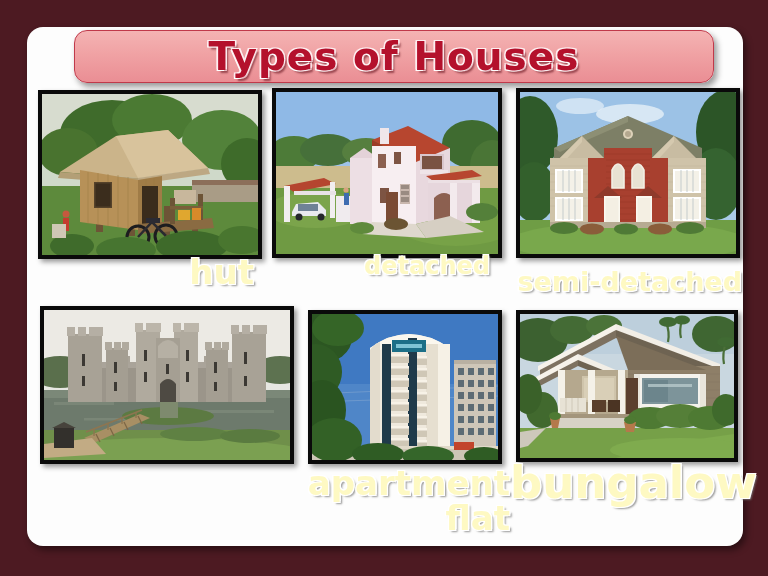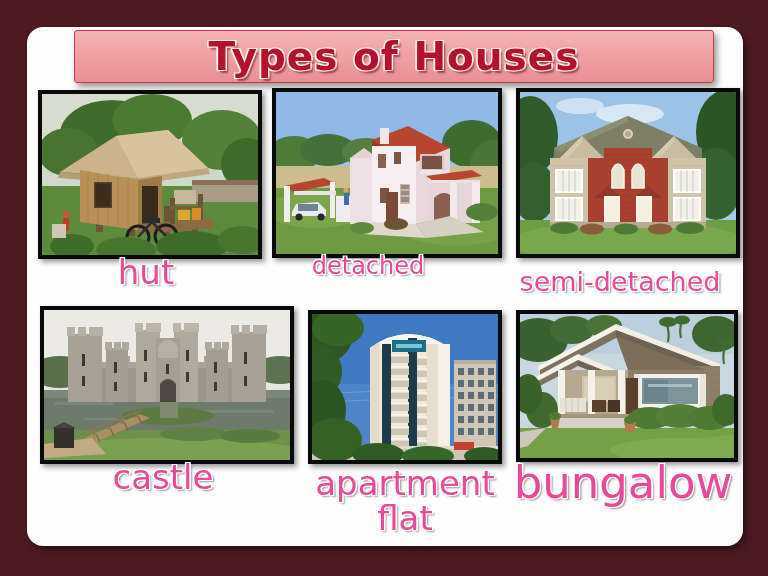--- a/index.html
+++ b/index.html
@@ -13,21 +13,21 @@
   
   #card{
     position:absolute;left:27px;top:27px;width:716px;height:519px;
     background:#fdfdfd;border-radius:16px;
     box-shadow:3px 4px 7px rgba(0,0,0,.45);
   }
 
   
   #banner{
     position:absolute;left:74px;top:30px;width:638px;height:51px;
-    border-radius:3px;
+    border-radius:13px;
     background:linear-gradient(to bottom,#f4b3b3 0%,#f0a2a4 45%,#ea8e94 100%);
     border:1.6px solid #c0394a;
     box-shadow:3px 4px 6px rgba(0,0,0,.4);
     display:flex;align-items:center;justify-content:center;
   }
   #banner-title{
     font-family:"DejaVu Sans",sans-serif;
     font-size:39px;font-weight:bold;letter-spacing:1px;
     color:#b4112c;
     text-shadow:
@@ -41,23 +41,23 @@
   .frame{
     position:absolute;overflow:hidden;
     border:4px solid #0a0a0a;
     box-shadow:3px 3px 5px rgba(0,0,0,.4);
     background:#cfd8dc;
   }
   .frame svg{display:block;width:100%;height:100%;}
 
   
   .caption{
-    position:absolute;text-align:center;
+    position:absolute;text-align:right;
     font-family:"DejaVu Sans",sans-serif;
-    font-weight:normal;color:#ec4899;
+    font-weight:bold;color:#fef9c3;
     line-height:1.02;
     white-space:nowrap;
     text-shadow:
       -1.3px -1.3px 0 #ffffff, 1.3px -1.3px 0 #ffffff,
       -1.3px  1.3px 0 #ffffff, 1.3px  1.3px 0 #ffffff,
        2.4px 2.4px 2px rgba(120,120,120,.75);
   }
 </style>
 </head>
 <body>
@@ -454,23 +454,20 @@
       </g>
 
       <polygon points="0,134 48,128 62,144 0,148" fill="#c2ab84"></polygon>
 
       <rect x="10" y="118" width="20" height="20" fill="#33302c"></rect>
       <polygon points="8,118 20,112 32,118" fill="#47433c"></polygon>
 
       <ellipse cx="150" cy="124" rx="34" ry="7" fill="#5f8143"></ellipse>
       <ellipse cx="206" cy="126" rx="30" ry="7" fill="#5a7b40"></ellipse>
     </svg>
-  </div>
-  <div class="caption" style="left:40px;top:460px;width:246px;font-size:34px;">
-    <div>castle</div>
   </div>
 
   <div class="frame" style="left:308px;top:310px;width:186px;height:146px;">
     <svg viewBox="0 0 186 146" preserveAspectRatio="none">
       <rect x="0" y="0" width="186" height="146" fill="#4f86c8"></rect>
       <rect x="0" y="0" width="186" height="70" fill="#3f79c2"></rect>
 
       <g stroke="#7fa3cf" stroke-width="0.8" opacity=".8">
         <line x1="0" y1="80" x2="186" y2="72"></line>
         <line x1="0" y1="88" x2="186" y2="82"></line>

